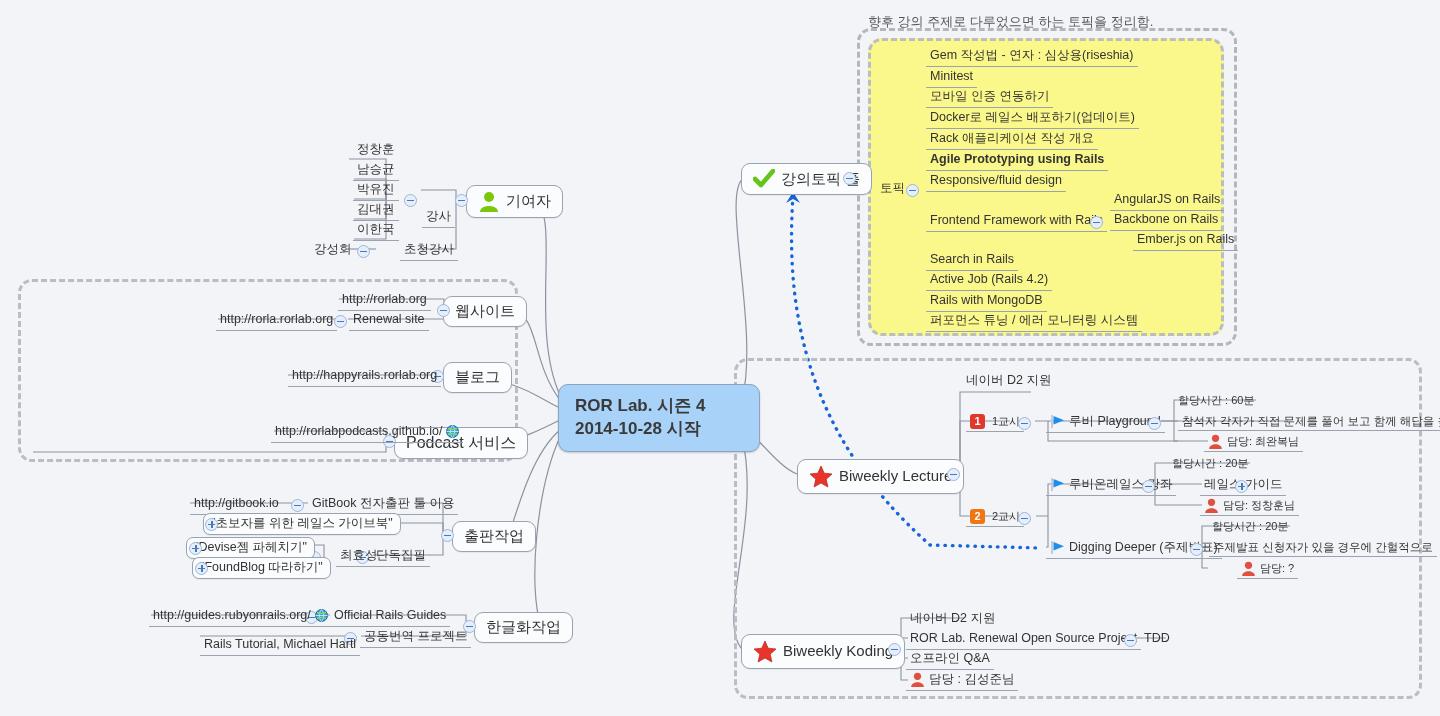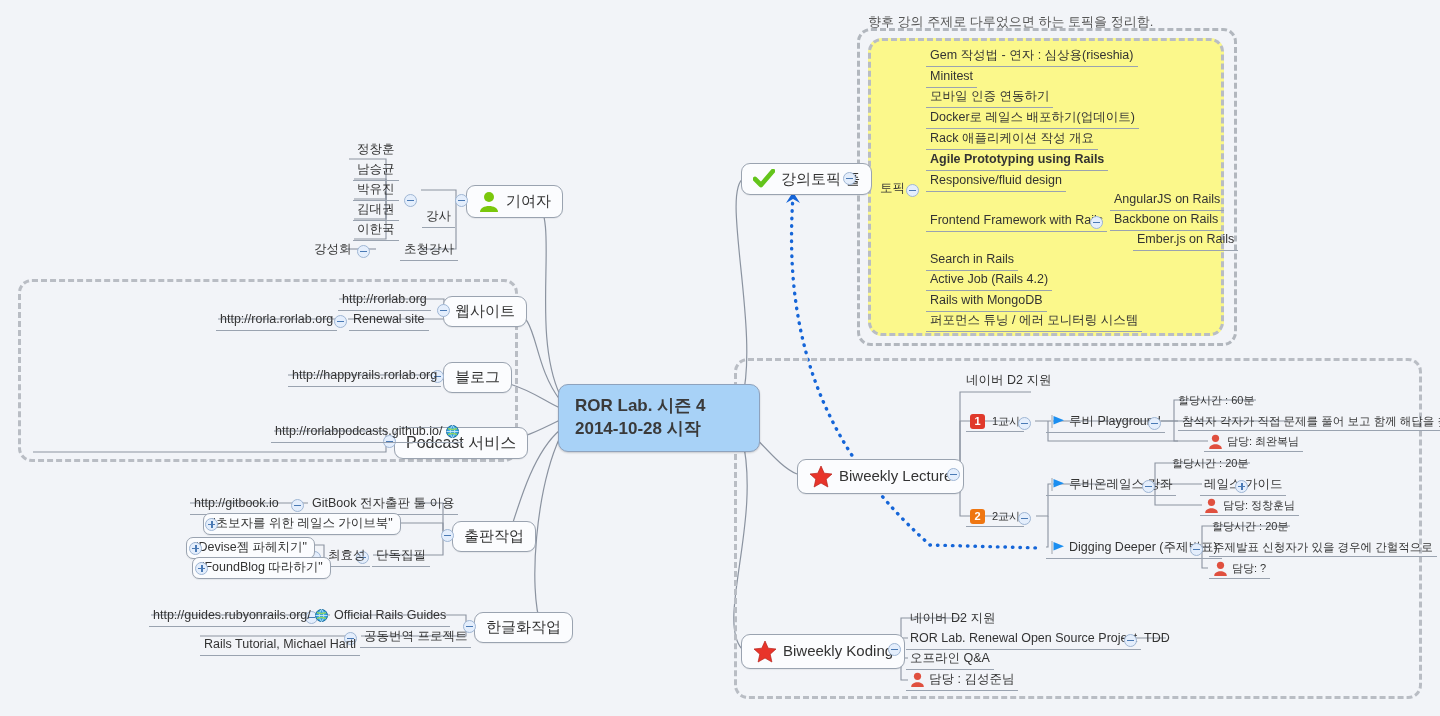--- a/index.html
+++ b/index.html
@@ -264,21 +264,21 @@
 
   <div class="node plain" style="left:326px;top:515px;">공동집필</div>
   <div class="tgl" style="left:309px;top:519px;"></div>
   <div class="node boxed" style="left:203px;top:513px;font-size:12.5px;padding:2px 7px;border-radius:7px;">
     <span>"초보자를 위한 레일스 가이브북"</span>
   </div>
   <div class="tgl plus" style="left:205px;top:518px;"></div>
 
   <div class="node plain" style="left:372px;top:547px;">단독집필</div>
   <div class="tgl" style="left:356px;top:551px;"></div>
-  <div class="node plain" style="left:324px;top:547px;">최효성</div>
+  <div class="node plain" style="left:336px;top:547px;">최효성</div>
   <div class="tgl" style="left:308px;top:551px;"></div>
   <div class="node boxed" style="left:186px;top:537px;font-size:12.5px;padding:2px 7px;border-radius:7px;">
     <span>"Devise젬 파헤치기"</span>
   </div>
   <div class="tgl plus" style="left:189px;top:542px;"></div>
   <div class="node boxed" style="left:192px;top:557px;font-size:12.5px;padding:2px 7px;border-radius:7px;">
     <span>"FoundBlog 따라하기"</span>
   </div>
   <div class="tgl plus" style="left:195px;top:562px;"></div>
 
@@ -408,21 +408,21 @@
       <svg viewBox="0 0 15 15" width="15" height="15">
           <rect x="1" y="1" width="2" height="13" fill="#c8ccd2"></rect>
           <path d="M3.5 2 L14 6.3 L3.5 10.6 Z" fill="#1b8ef0"></path>
         </svg>
     </span>
     <span>Digging Deeper (주제발표)</span>
   </div>
   <div class="tgl" style="left:1190px;top:543px;"></div>
   <div class="node plain small" style="left:1208px;top:519px;border-bottom:none;">할당시간 : 20분</div>
   <div class="node plain" style="left:1209px;top:539px;font-size:11.5px;">주제발표 신청자가 있을 경우에 간헐적으로</div>
-  <div class="node plain row" style="left:1209px;top:560px;">
+  <div class="node plain row" style="left:1237px;top:560px;">
     <span class="ico ico-person">
       <svg viewBox="0 0 15 15" width="15" height="15">
           <circle cx="7.5" cy="4.3" r="3.6" fill="#e0503f"></circle>
           <path d="M1.2 15 C1.2 8.8 13.8 8.8 13.8 15 Z" fill="#e0503f"></path>
         </svg>
     </span>
     <span class="small">담당: ?</span>
   </div>
 
   <div class="node boxed" style="left:741px;top:634px;">

